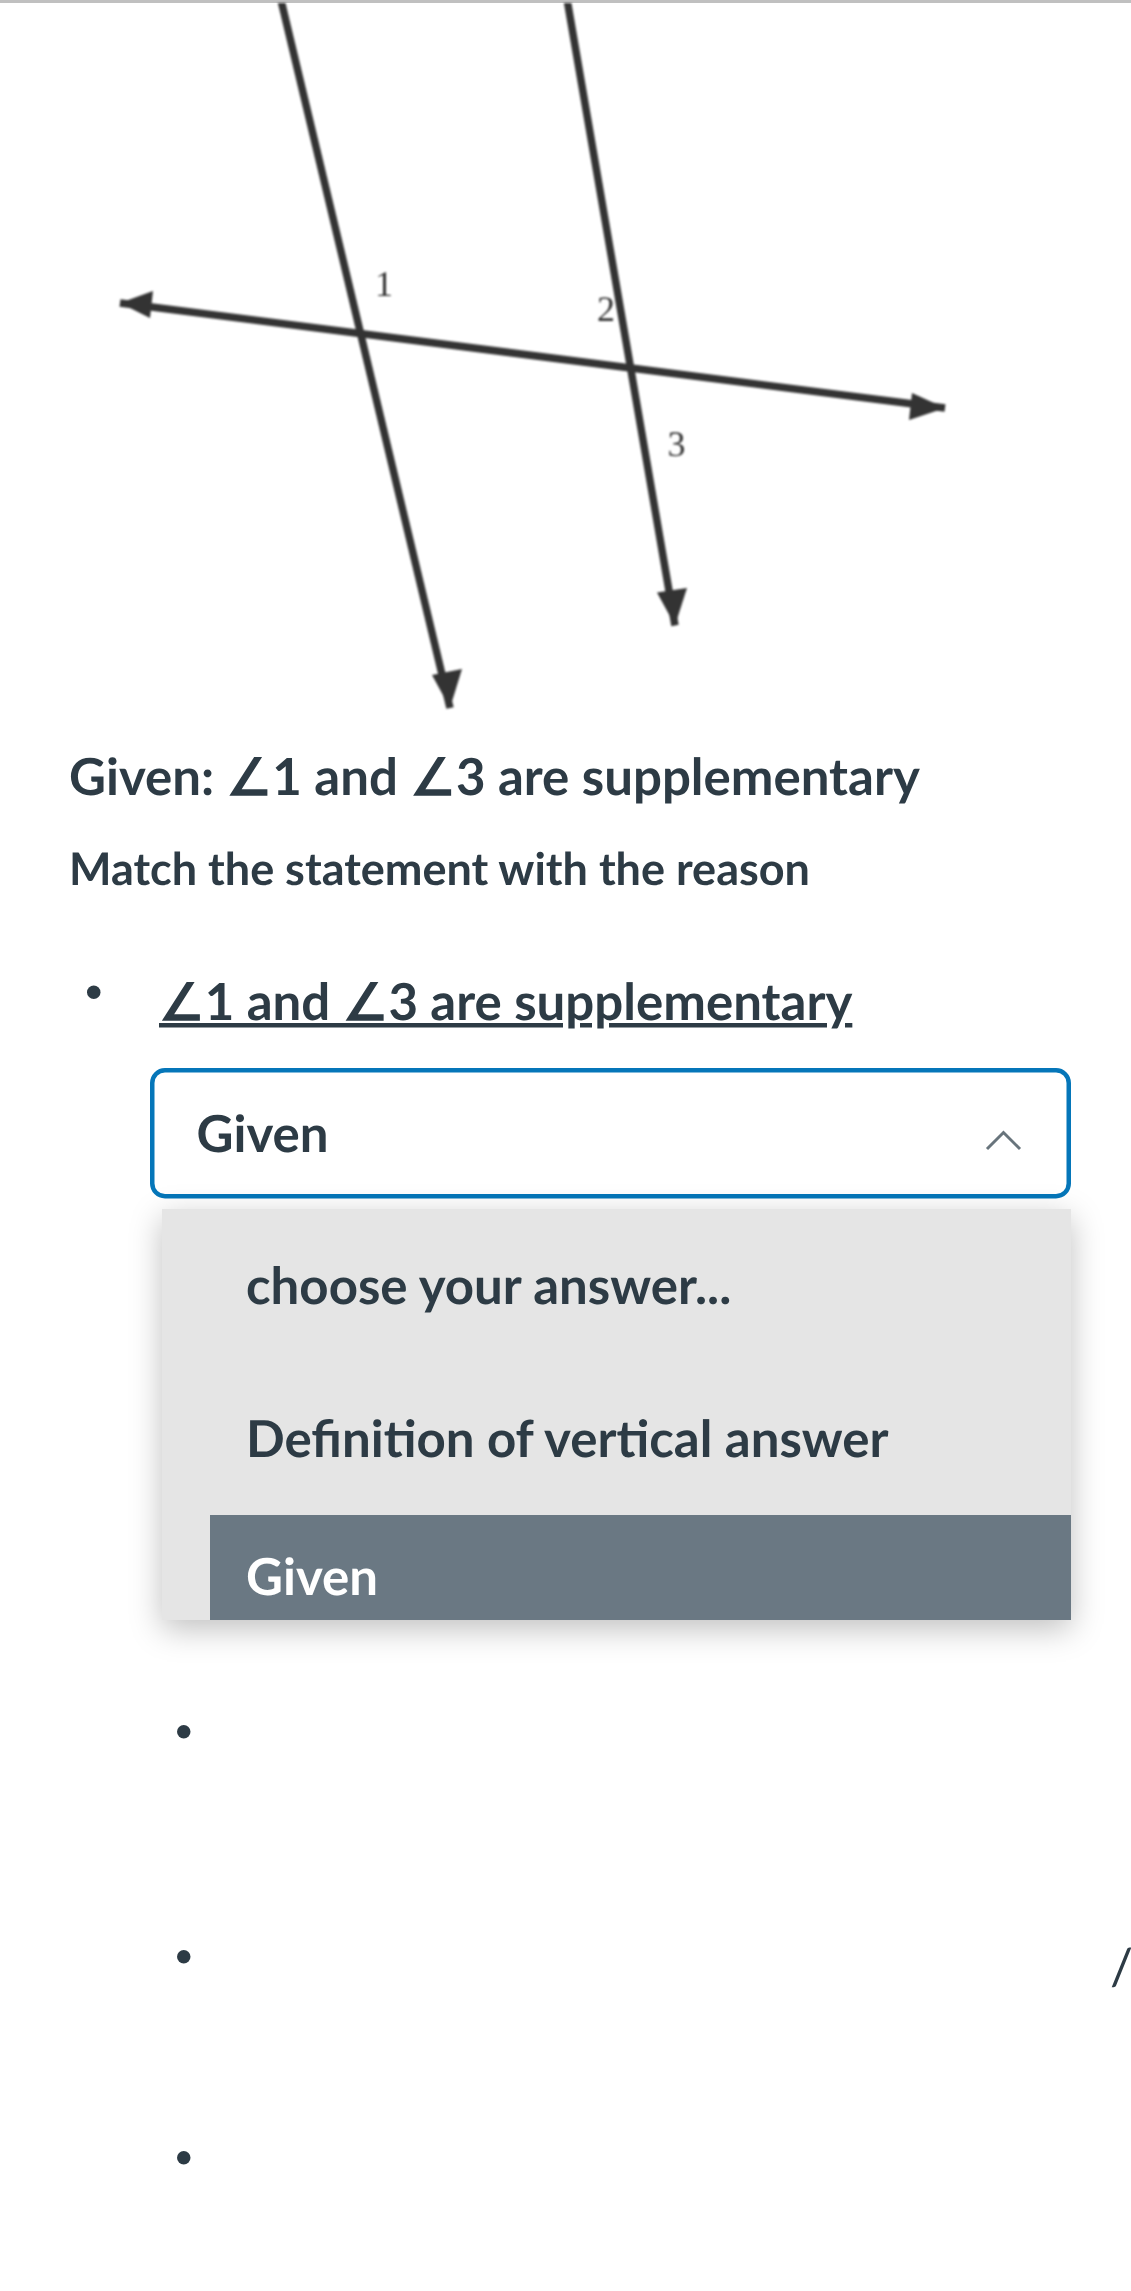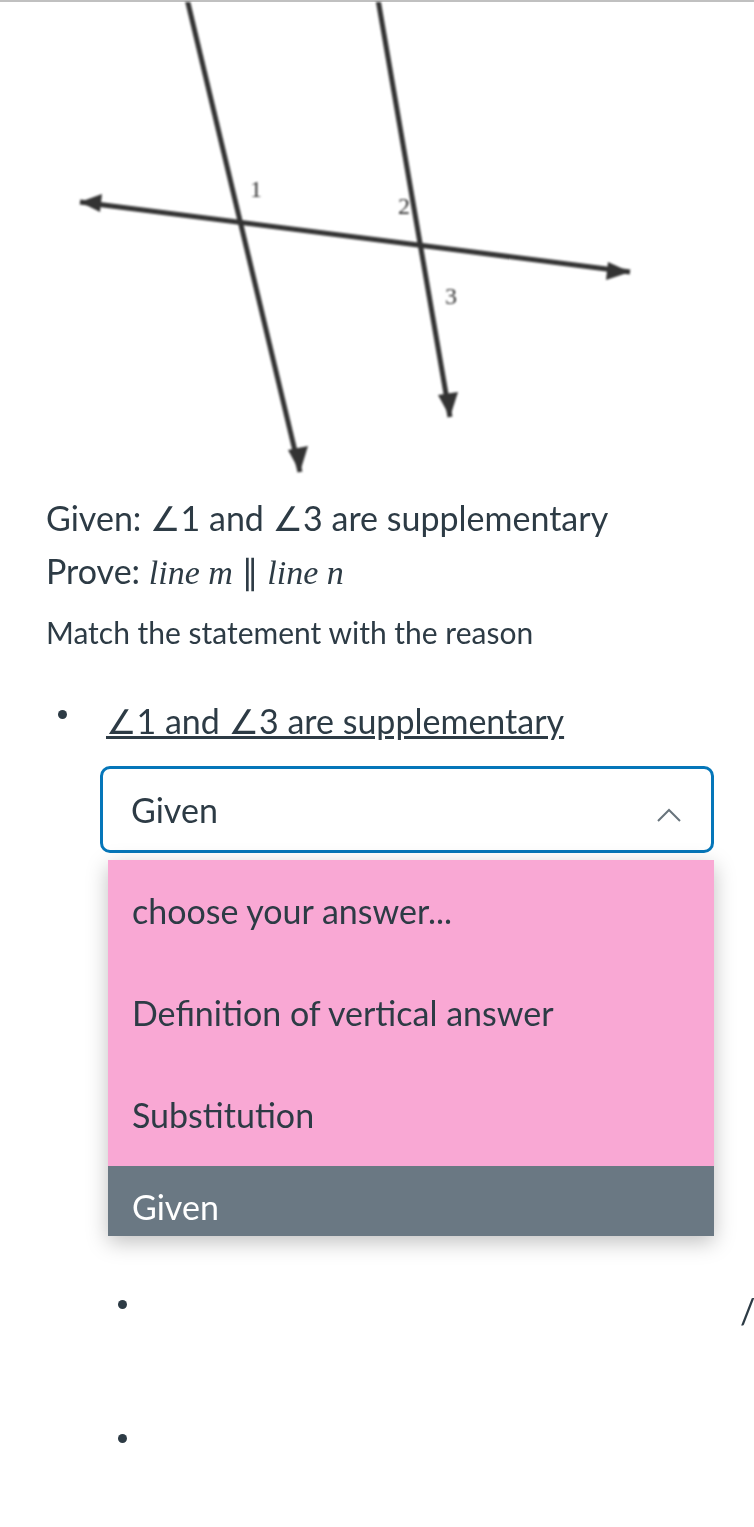--- a/index.html
+++ b/index.html
@@ -25,20 +25,21 @@
       height: 490px;
       margin-top: 0;
     }
     .diagram-container svg {
       filter: blur(0.8px);
       width: 100%;
       height: 100%;
     }
     .content {
       padding: 0 40px 0 46px;
+      font-weight: bold;
     }
     .given-prove {
       font-size: 34px;
       line-height: 1.5;
       color: #2d3b45;
       margin-bottom: 16px;
     }
     .given-prove .angle {
       font-family: serif;
     }
@@ -101,23 +102,24 @@
     .chevron svg {
       stroke: #68747c;
       stroke-width: 2;
       fill: none;
     }
     .dropdown-menu {
       position: absolute;
       top: 94px;
       left: 8px;
       right: 0;
-      background: #f9a8d4;
+      background: #e5e5e5;
       box-shadow: 0 6px 20px rgba(0,0,0,0.25);
       z-index: 10;
+      padding-left: 32px;
     }
     .dropdown-option {
       padding: 28px 24px;
       font-size: 34px;
       color: #2d3b45;
       cursor: pointer;
       line-height: 1.35;
     }
     .dropdown-option.selected {
       background: #6a7883;
@@ -160,44 +162,40 @@
     <text x="250" y="195" font-size="24" fill="#333" font-family="serif">1</text>
     <text x="398" y="212" font-size="24" fill="#333" font-family="serif">2</text>
     <text x="445" y="302" font-size="24" fill="#333" font-family="serif">3</text>
   </svg>
 </div>
 
 <div class="content">
   <div class="given-prove">
     <div>
       <span>Given: </span><span class="angle">∠</span><span>1</span><span> and </span><span class="angle">∠</span><span>3</span><span> are supplementary</span>
-    </div>
-    <div>
-      <span>Prove: </span><span class="italic">line m</span><span> ∥ </span><span class="italic">line n</span>
     </div>
   </div>
   <div class="match-text">Match the statement with the reason</div>
 
   <ul class="list">
     <li class="list-item">
       <span class="bullet"></span>
       <span class="statement-text">∠1 and ∠3 are supplementary</span>
       <div class="dropdown-wrapper">
         <div class="dropdown-selected">
           <span>Given</span>
           <span class="chevron">
             <svg viewBox="0 0 28 28">
                 <polyline points="3,19 14,8 25,19"></polyline>
               </svg>
           </span>
         </div>
         <div class="dropdown-menu">
           <div class="dropdown-option">choose your answer...</div>
           <div class="dropdown-option">Definition of vertical answer</div>
-          <div class="dropdown-option">Substitution</div>
           <div class="dropdown-option selected">Given</div>
         </div>
       </div>
     </li>
   </ul>
 </div>
 
 <span class="floating-bullet" style="left:118px; top:893px;"></span>
 <span class="floating-bullet" style="left:118px; top:1027px;"></span>
 <span class="floating-bullet" style="left:118px; top:1150px;"></span>

